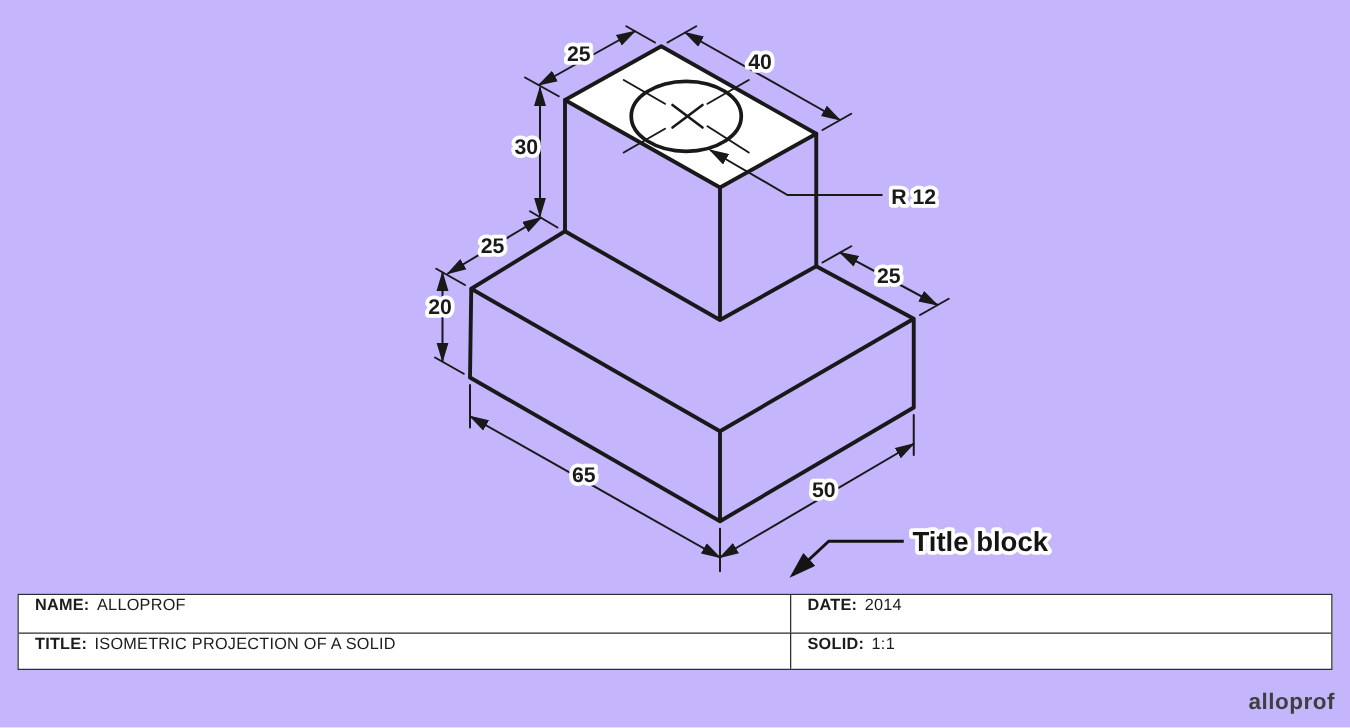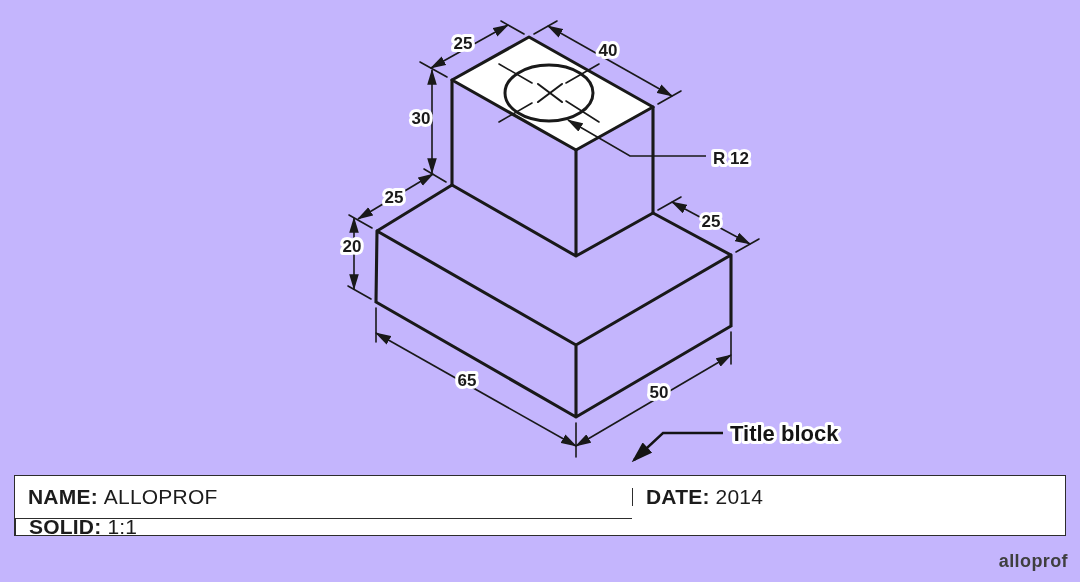--- a/index.html
+++ b/index.html
@@ -16,26 +16,25 @@
   .callout-txt{
     font-size:22px;font-weight:800;fill:#141414;
     paint-order:stroke;stroke:#ffffff;stroke-width:6px;stroke-linejoin:round;
   }
   .titleblock{
     position:absolute;left:14px;top:475px;width:1052px;height:61px;
     box-sizing:border-box;border:1.8px solid #2d2d2d;background:#fff;
     display:grid;grid-template-columns:617px 1fr;grid-template-rows:1fr 1fr;
   }
   .tb-cell{
-    display:flex;align-items:center;padding-left:13px;
-    font-size:21px;letter-spacing:.2px;white-space:nowrap;overflow:hidden;
+    display:flex;align-items:flex-start;padding-left:13px;
+    font-size:13px;letter-spacing:.2px;white-space:nowrap;overflow:hidden;
     box-sizing:border-box;
-    margin-top:12px;
   }
-  .tb-cell.col2{border-left:1.8px solid #2d2d2d;text-decoration:underline;}
+  .tb-cell.col2{border-left:1.8px solid #2d2d2d;}
   .tb-cell.row2{border-top:1.8px solid #2d2d2d;}
   .tb-label{font-weight:bold;margin-right:6px;}
   .brand{
     position:absolute;right:12px;top:551px;font-size:18px;font-weight:600;
     color:#3f3f3f;letter-spacing:.4px;
   }
 </style>
 </head>
 <body>
 
@@ -125,20 +124,24 @@
 
   <div class="titleblock">
     <div class="tb-cell row1 col1">
       <span class="tb-label">NAME:</span>
       <span class="tb-value">ALLOPROF</span>
     </div>
     <div class="tb-cell row1 col2">
       <span class="tb-label">DATE:</span>
       <span class="tb-value">2014</span>
     </div>
+    <div class="tb-cell row2 col1">
+      <span class="tb-label">TITLE:</span>
+      <span class="tb-value">ISOMETRIC PROJECTION OF A SOLID</span>
+    </div>
     <div class="tb-cell row2 col2">
       <span class="tb-label">SOLID:</span>
       <span class="tb-value">1:1</span>
     </div>
   </div>
 
   <div class="brand">alloprof</div>
 
 </div>
 

